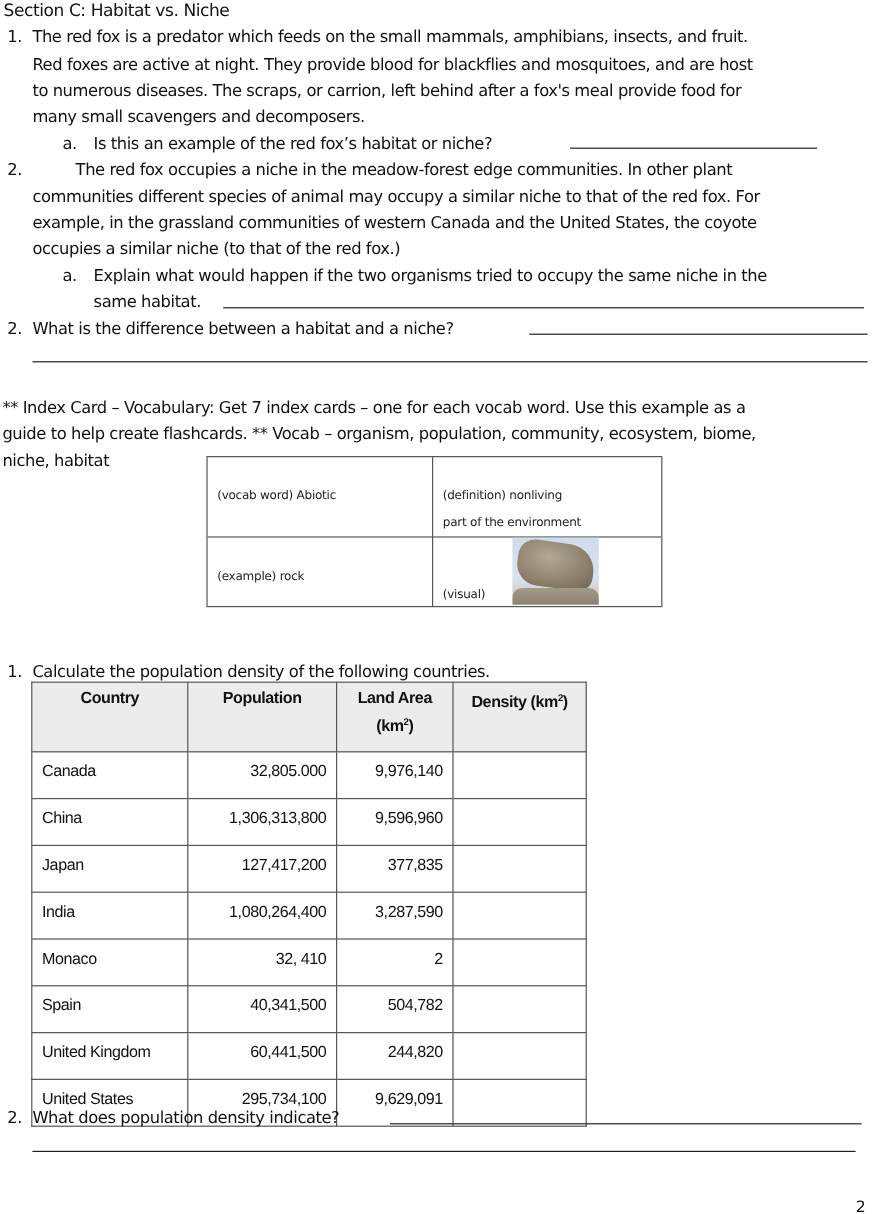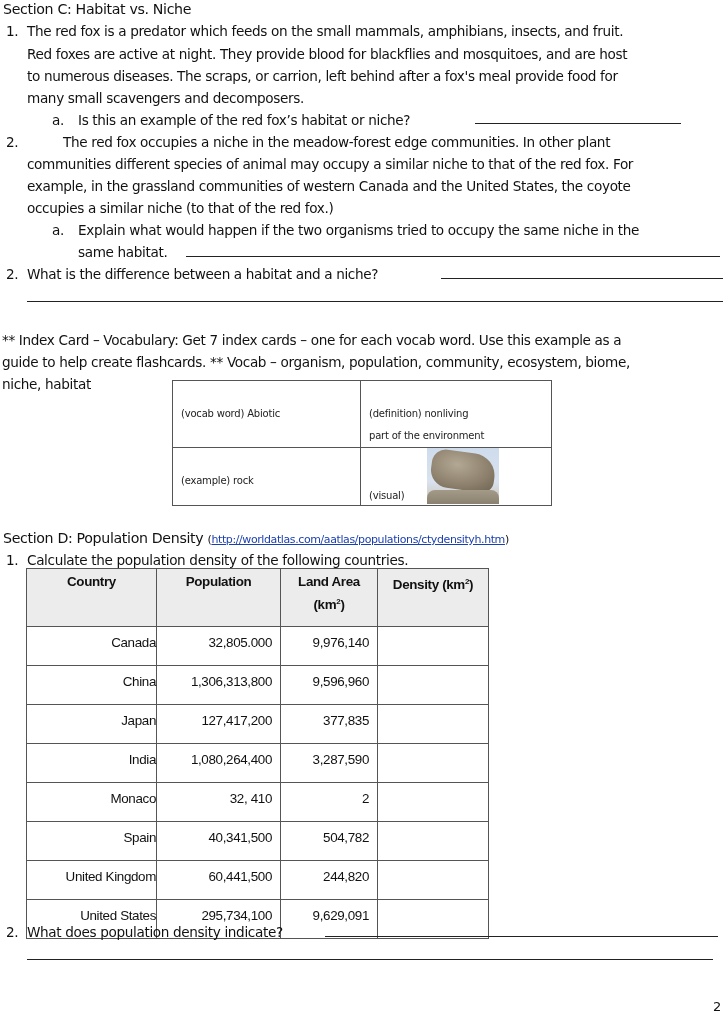--- a/index.html
+++ b/index.html
@@ -26,21 +26,21 @@
     border-radius: 14px 22px 12px 18px; transform: rotate(8deg); }
   .rock .base { position: absolute; left: 0; bottom: 0; width: 72px; height: 14px;
     background: linear-gradient(180deg, #a49a88, #8a8170); border-radius: 8px 8px 0 0; }
 
   
   table.pop { position: absolute; left: 26px; top: 568px; border-collapse: collapse;
     font-family: "Liberation Sans", sans-serif; font-size: 13.4px; color: #111; }
   table.pop td, table.pop th { border: 1.3px solid #555; padding: 0; vertical-align: top; }
   table.pop th { background: #ececec; font-weight: bold; text-align: center; height: 54px; padding-top: 3px; line-height: 20px; }
   table.pop td { height: 33px; padding-top: 5px; }
-  table.pop td.c1 { padding-left: 8px; text-align: right; }
+  table.pop td.c1 { padding-left: 8px; text-align: left; }
   table.pop td.r { text-align: right; padding-right: 8px; }
   sup { font-size: 8px; }
   .pageno { position: absolute; right: 7px; top: 996px; font-size: 13px; }
 </style>
 </head>
 <body>
 
 <div class="page hand">
 
   <div class="abs title" style="left:3px; top:-2px;">Section C: Habitat vs. Niche</div>
@@ -82,24 +82,20 @@
     <div class="cell" style="left:196px; top:22px;">(definition) nonliving</div>
     <div class="cell" style="left:196px; top:44px;">part of the environment</div>
     <div class="cell" style="left:8px; top:89px;">(example) rock</div>
     <div class="cell" style="left:196px; top:104px;">(visual)</div>
     <div class="rock">
       <div class="boulder"></div>
       <div class="base"></div>
     </div>
   </div>
 
-  <div class="abs title" style="left:3px; top:527px;">
-    <span>Section D: Population Density</span>
-    <span style="font-size:11px;">(</span><span class="link">http://worldatlas.com/aatlas/populations/ctydensityh.htm</span><span style="font-size:11px;">)</span>
-  </div>
 
   <div class="abs" style="left:6px; top:549px;">1.</div>
   <div class="abs" style="left:27px; top:549px;">Calculate the population density of the following countries.</div>
 
   <table class="pop">
     <thead>
       <tr>
         <th style="width:129px;">Country</th>
         <th style="width:123px;">Population</th>
         <th style="width:96px;">

